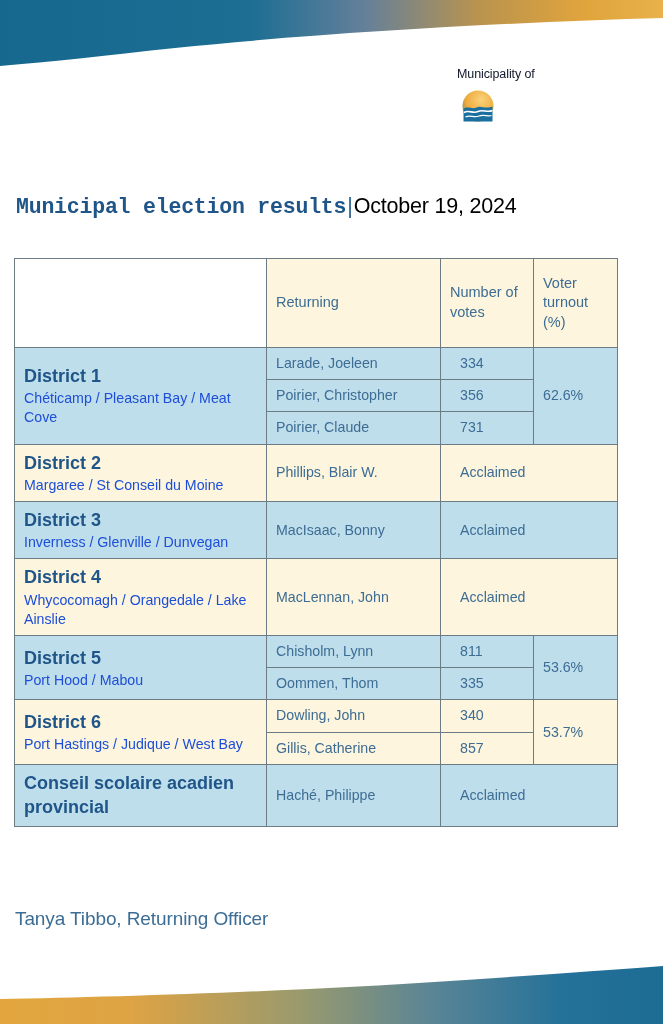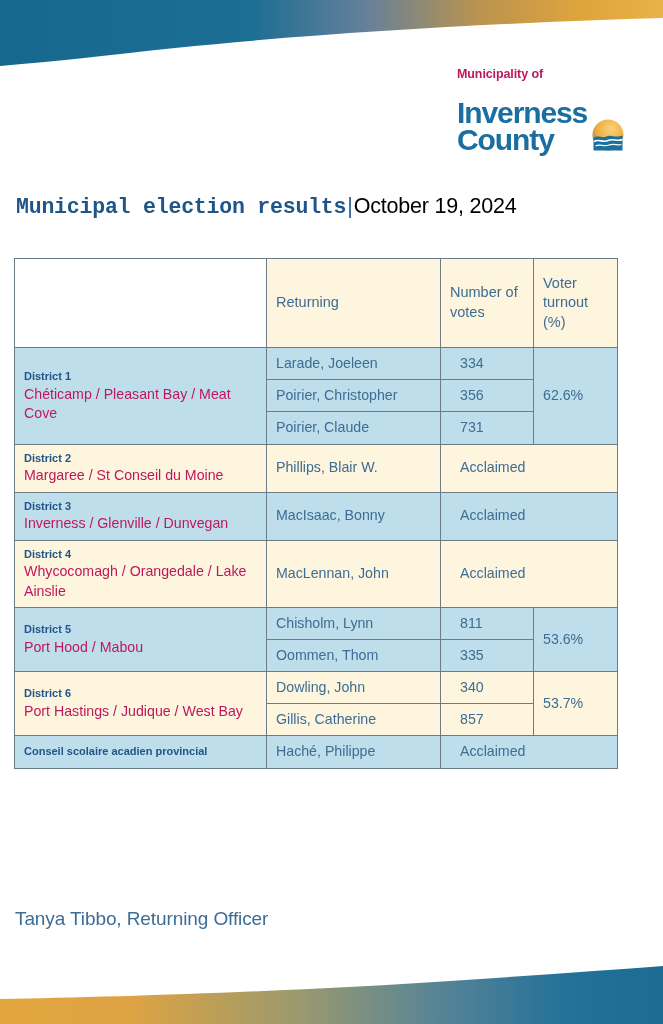--- a/index.html
+++ b/index.html
@@ -35,25 +35,25 @@
   
   .logo {
     position: absolute;
     top: 68px;
     right: 46px;
     text-align: left;
     width: 160px;
   }
   .logo-municipality {
     font-size: 12.5px;
-    font-weight: 700;
-    color: #be185d;
+    font-weight: 400;
+    color: #0f172a;
     letter-spacing: -0.1px;
     line-height: 1;
-    margin-bottom: 18px;
+    margin-bottom: 9px;
     white-space: nowrap;
   }
   .logo-main {
     display: flex;
     align-items: flex-end;
   }
   .logo-words {
     line-height: 0.92;
   }
   .logo-inverness, .logo-county {
@@ -123,25 +123,25 @@
 
   
   .tint-blue  { background: #bfdeec; }
   .tint-cream { background: #fdf5dd; }
 
   .district-cell { vertical-align: top; padding-top: 9px; padding-bottom: 9px; }
   .district-name {
     color: #1f5588;
     font-weight: 700;
     display: block;
-    font-size: 11px;
+    font-size: 18px;
     margin-bottom: 1px;
   }
   .district-area {
-    color: #be185d;
+    color: #1d4ed8;
     display: block;
     font-weight: 400;
   }
   .winner { color: #1f5588; font-weight: 700; }
   .turnout-cell { text-align: left; }
   td.votes-cell { padding-left: 19px; }
 
   
   .footer-note {
     position: absolute;
@@ -167,24 +167,20 @@
         <stop offset="100%" stop-color="#e8b14a"></stop>
       </linearGradient>
     </defs>
     <path d="M0,0 L663,0 L663,18 C520,22 330,32 175,48 C110,55 50,62 0,66 Z" fill="url(#gradTop)"></path>
   </svg>
 </div>
 
 <div class="logo">
   <div class="logo-municipality">Municipality of</div>
   <div class="logo-main">
-    <div class="logo-words">
-      <span class="logo-inverness">Inverness</span>
-      <span class="logo-county">County</span>
-    </div>
     <svg class="logo-mark" width="32" height="32" viewBox="0 0 32 32">
       <defs>
         <linearGradient id="sunGrad" x1="0" y1="0" x2="0.6" y2="1">
           <stop offset="0%" stop-color="#f5c council"></stop>
         </linearGradient>
         <radialGradient id="sunG" cx="0.6" cy="0.3" r="0.9">
           <stop offset="0%" stop-color="#f9d27a"></stop>
           <stop offset="55%" stop-color="#edaa3b"></stop>
           <stop offset="100%" stop-color="#1f6f9c"></stop>
         </radialGradient>

